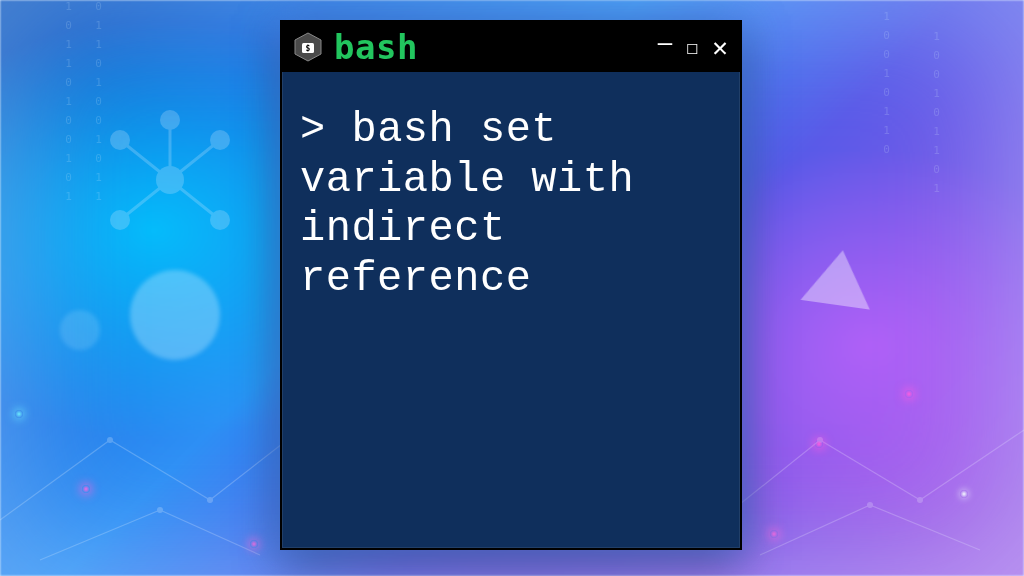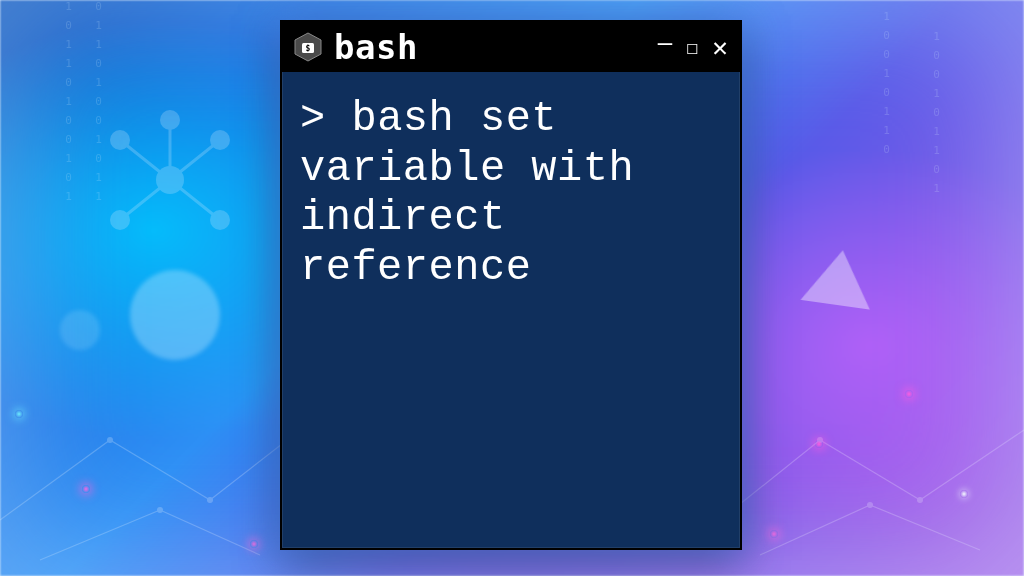--- a/index.html
+++ b/index.html
@@ -71,21 +71,21 @@
       align-items: center;
       padding: 0 12px 0 10px;
       gap: 10px;
     }
     .app-icon {
       width: 32px; height: 32px;
       display: flex; align-items: center; justify-content: center;
     }
     .app-icon svg { width: 32px; height: 32px; }
     .app-title {
-      color: #ffffff;
+      color: #22c55e;
       font-family: ui-monospace, Menlo, Consolas, monospace;
       font-weight: 700;
       font-size: 34px;
       letter-spacing: 0.5px;
       flex: 1;
     }
     .win-controls {
       display: flex;
       align-items: center;
       gap: 14px;
@@ -96,21 +96,21 @@
       font-size: 24px;
       line-height: 1;
       cursor: pointer;
       user-select: none;
     }
     .win-controls .min { position: relative; top: -4px; }
     .win-controls .max { font-size: 20px; }
     .win-controls .close { font-size: 26px; font-weight: 300; }
 
     .term-body {
-      padding: 23px 18px;
+      padding: 34px 18px;
       color: #fff;
       font-family: ui-monospace, Menlo, Consolas, "Liberation Mono", monospace;
       font-size: 42px;
       line-height: 1.18;
       letter-spacing: 0.5px;
       word-break: break-word;
     }
     .prompt-sym { display: inline; }
 
     .binary-rain {

